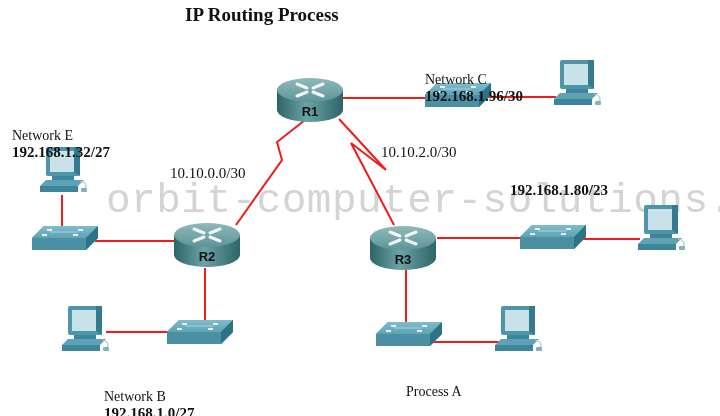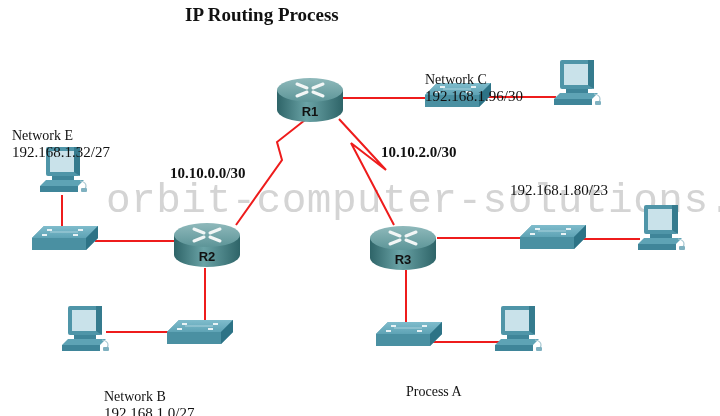--- a/index.html
+++ b/index.html
@@ -2,22 +2,22 @@
 <html><head>
 <meta charset="utf-8">
 <style>
   html, body { margin: 0; padding: 0; background: #ffffff; }
   body { width: 720px; height: 416px; position: relative; overflow: hidden; font-family: "Liberation Serif", serif; }
   .title { position: absolute; left: 160px; top: 4px; font-size: 19px; font-weight: bold; color: #111; white-space: nowrap; margin-left: 25px; }
   .watermark { position: absolute; left: 106px; top: 178px; font-size: 41px; color: #d4d4d4; white-space: nowrap; letter-spacing: 0.5px; font-family: Liberation Mono, monospace; }
   svg.links { position: absolute; left: 0; top: 0; }
   .lbl { position: absolute; white-space: nowrap; color: #111; line-height: 16px; }
   .lbl .name { font-size: 14px; display: block; margin-top: 24px; }
-  .lbl .addr { font-size: 15px; font-weight: normal; display: block; }
-  .serial { position: absolute; font-size: 15px; font-weight: bold; color: #111; white-space: nowrap; }
+  .lbl .addr { font-size: 15px; font-weight: bold; display: block; }
+  .serial { position: absolute; font-size: 15px; font-weight: normal; color: #111; white-space: nowrap; }
   .dev { position: absolute; }
   .router-label { font-family: "Liberation Sans", sans-serif; font-weight: bold; font-size: 13px; fill: #111; }
 </style>
 </head>
 <body>
 
 <div class="title">IP Routing Process</div>
 <div class="watermark">orbit-computer-solutions.com</div>
 
 <svg class="links" width="720" height="416">

